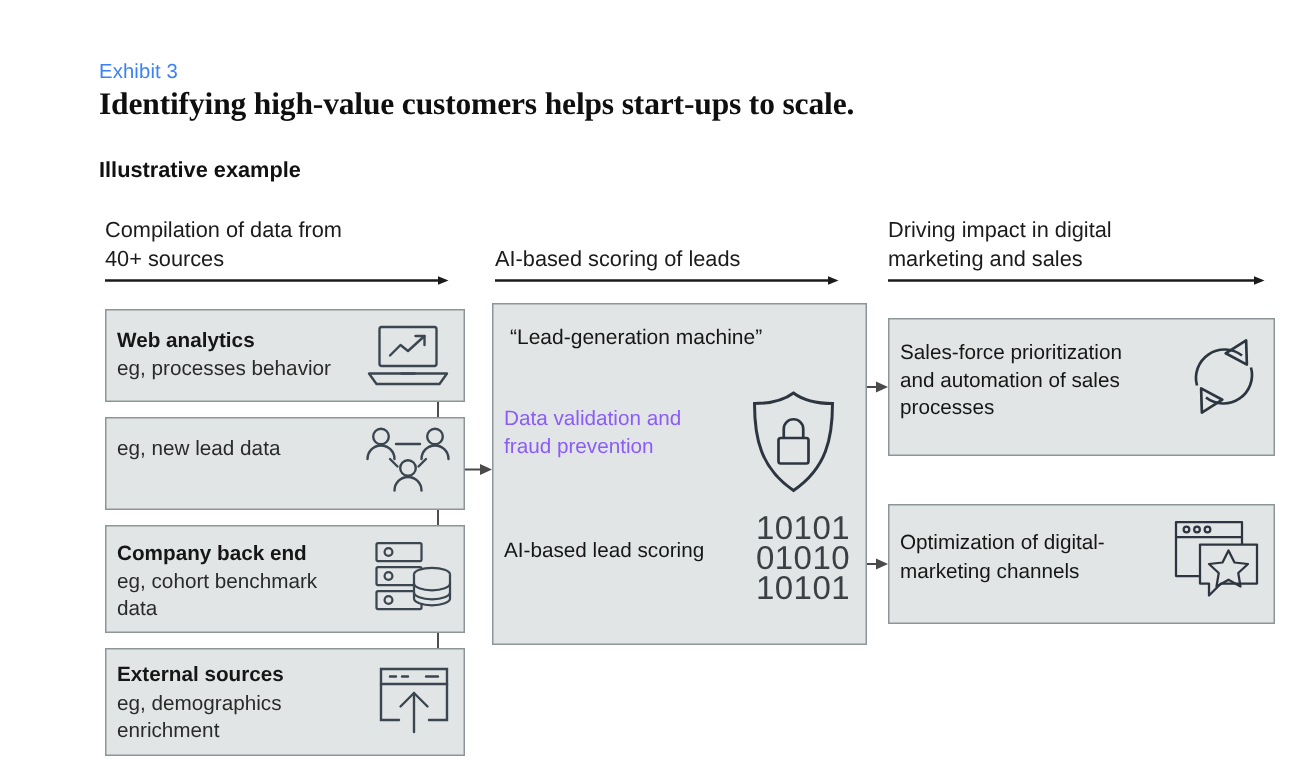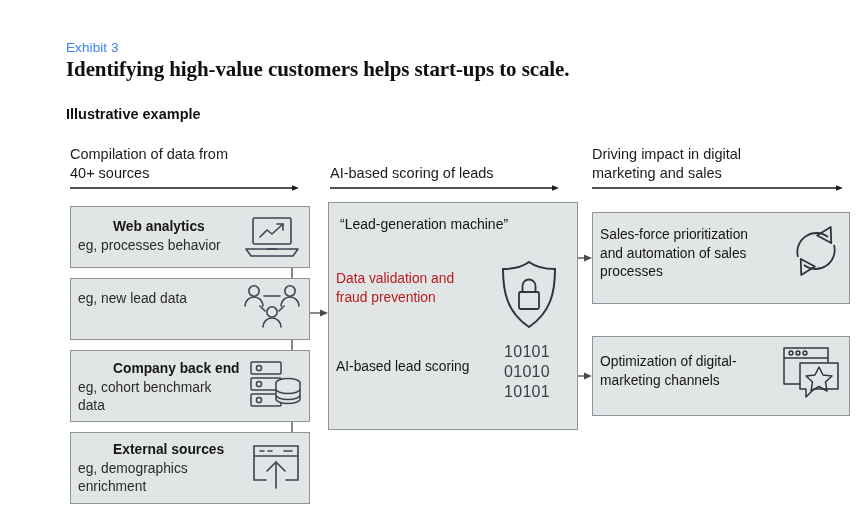--- a/index.html
+++ b/index.html
@@ -72,21 +72,21 @@
     background: #e2e5e6;
     border: 1px solid #8e9599;
     box-sizing: border-box;
   }
   .card-text {
     position: absolute;
     font-size: 13.8px;
     line-height: 18.5px;
     color: #161616;
   }
-  .card-text .t-strong { font-weight: bold; display: block; margin-left: 35px; }
+  .card-text .t-strong { font-weight: bold; display: block; }
   .card-text .t-sub { display: block; color: #2a2a2a; }
 
   .card-icon {
     position: absolute;
     display: block;
   }
 
   
   #card-web   { left: 70px;  top: 206px; width: 240px; height: 62px; }
   #card-crm   { left: 70px;  top: 278px; width: 240px; height: 62px; }
@@ -108,37 +108,37 @@
     font-size: 14px;
     color: #161616;
   }
   .mid-row1 {
     position: absolute;
     left: 336px;
     top: 270px;
     width: 140px;
     font-size: 13.8px;
     line-height: 18.5px;
-    color: #b91c1c;
+    color: #8b5cf6;
     white-space: pre-line;
   }
   .mid-row2 {
     position: absolute;
     left: 336px;
     top: 358px;
     width: 160px;
     font-size: 13.8px;
     line-height: 18.5px;
     color: #161616;
   }
   .binary {
     position: absolute;
     left: 504px;
     top: 342px;
-    font-size: 16px;
+    font-size: 22px;
     line-height: 20px;
     color: #3b4044;
     letter-spacing: .3px;
     text-align: left;
   }
   .binary span { display: block; }
 
   
   .conn {
     position: absolute;

